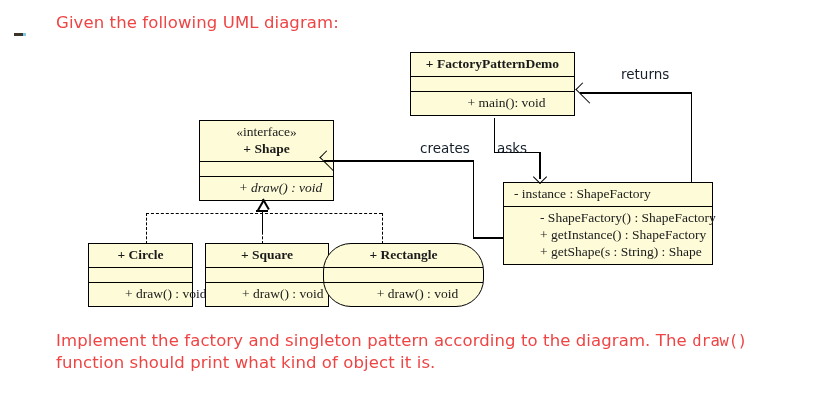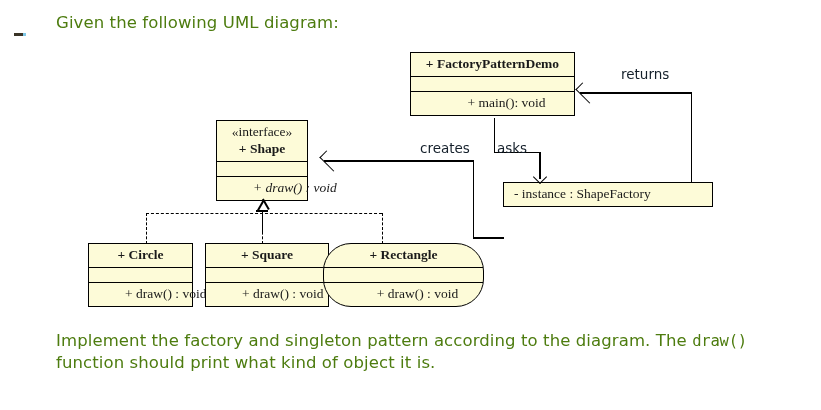--- a/index.html
+++ b/index.html
@@ -14,21 +14,21 @@
     overflow: hidden;
     font-family: "DejaVu Sans", "Liberation Sans", sans-serif;
     color: #1a1a1a;
   }
 
   
   .prose {
     position: absolute;
     font-size: 16.5px;
     line-height: 1.35;
-    color: #4d7c0f;
+    color: #ef4444;
     letter-spacing: 0.1px;
   }
   #heading { left: 56px; top: 12px; }
   #closing { left: 56px; top: 330px; width: 740px; }
   .mono {
     font-family: "DejaVu Sans Mono", "Liberation Mono", monospace;
     font-size: 15.5px;
     letter-spacing: -0.2px;
   }
 
@@ -115,31 +115,36 @@
 <div class="margin-mark"></div>
 
 <div class="prose" id="heading">Given the following UML diagram:</div>
 
 <div class="uml-box" id="box-demo" style="left:410px; top:52px; width:165px;">
   <div class="uml-row row-title">+ FactoryPatternDemo</div>
   <div class="uml-row row-empty"></div>
   <div class="uml-row">+ main(): void</div>
 </div>
 
-<div class="uml-box" id="box-shape" style="left:216px; top:120px; width:92px;">
+<div class="uml-box" id="box-shape" style="left:199px; top:120px; width:135px;">
   <div class="uml-row row-title">
     <span class="stereotype">«interface»</span>
     <span>+ Shape</span>
   </div>
   <div class="uml-row row-empty"></div>
   <div class="uml-row italic">+ draw() : void</div>
 </div>
 
 <div class="uml-box" id="box-shapefactory" style="left:503px; top:182px; width:210px;">
   <div class="uml-row left">- instance : ShapeFactory</div>
+  <div class="uml-row left">
+    <div>- ShapeFactory() : ShapeFactory</div>
+    <div>+ getInstance() : ShapeFactory</div>
+    <div>+ getShape(s : String) : Shape</div>
+  </div>
 </div>
 
 <div class="uml-box" id="box-circle" style="left:88px; top:243px; width:105px;">
   <div class="uml-row row-title">+ Circle</div>
   <div class="uml-row row-empty"></div>
   <div class="uml-row">+ draw() : void</div>
 </div>
 
 <div class="uml-box" id="box-square" style="left:205px; top:243px; width:124px;">
   <div class="uml-row row-title">+ Square</div>

